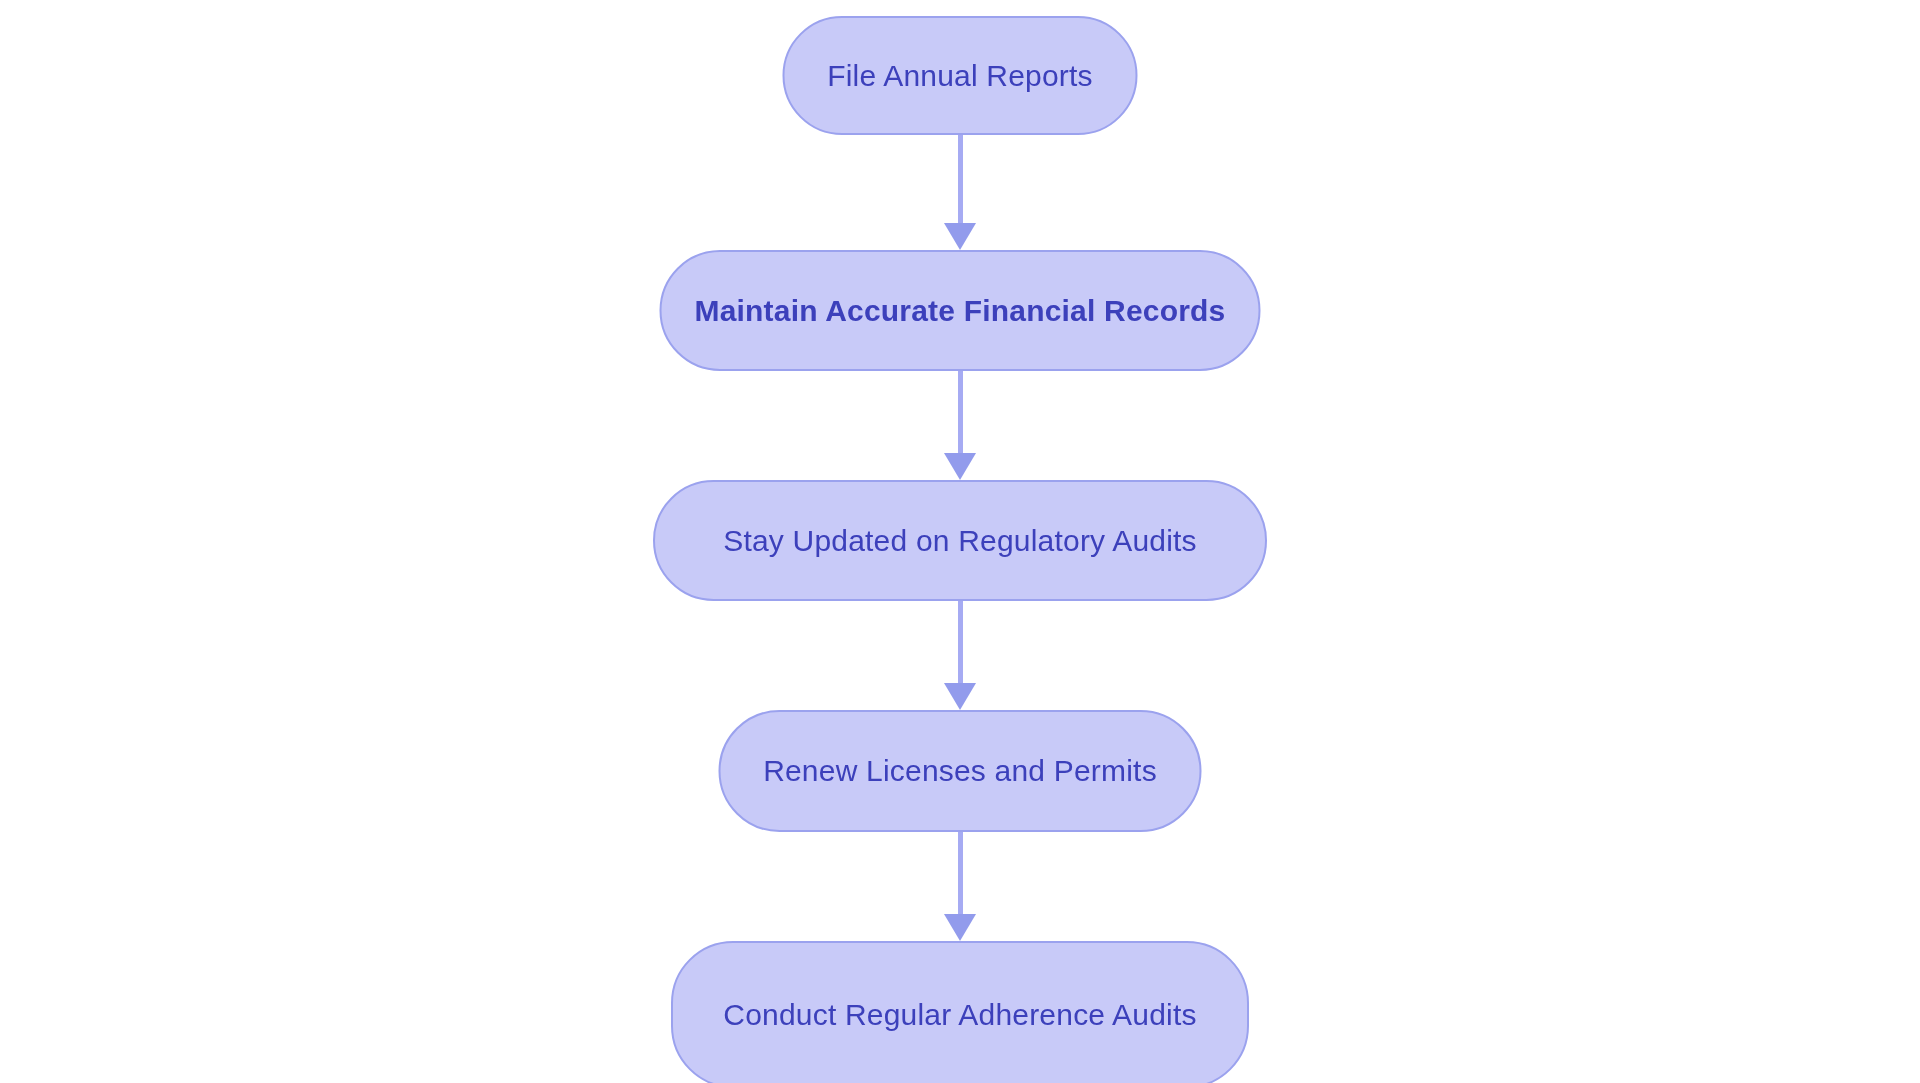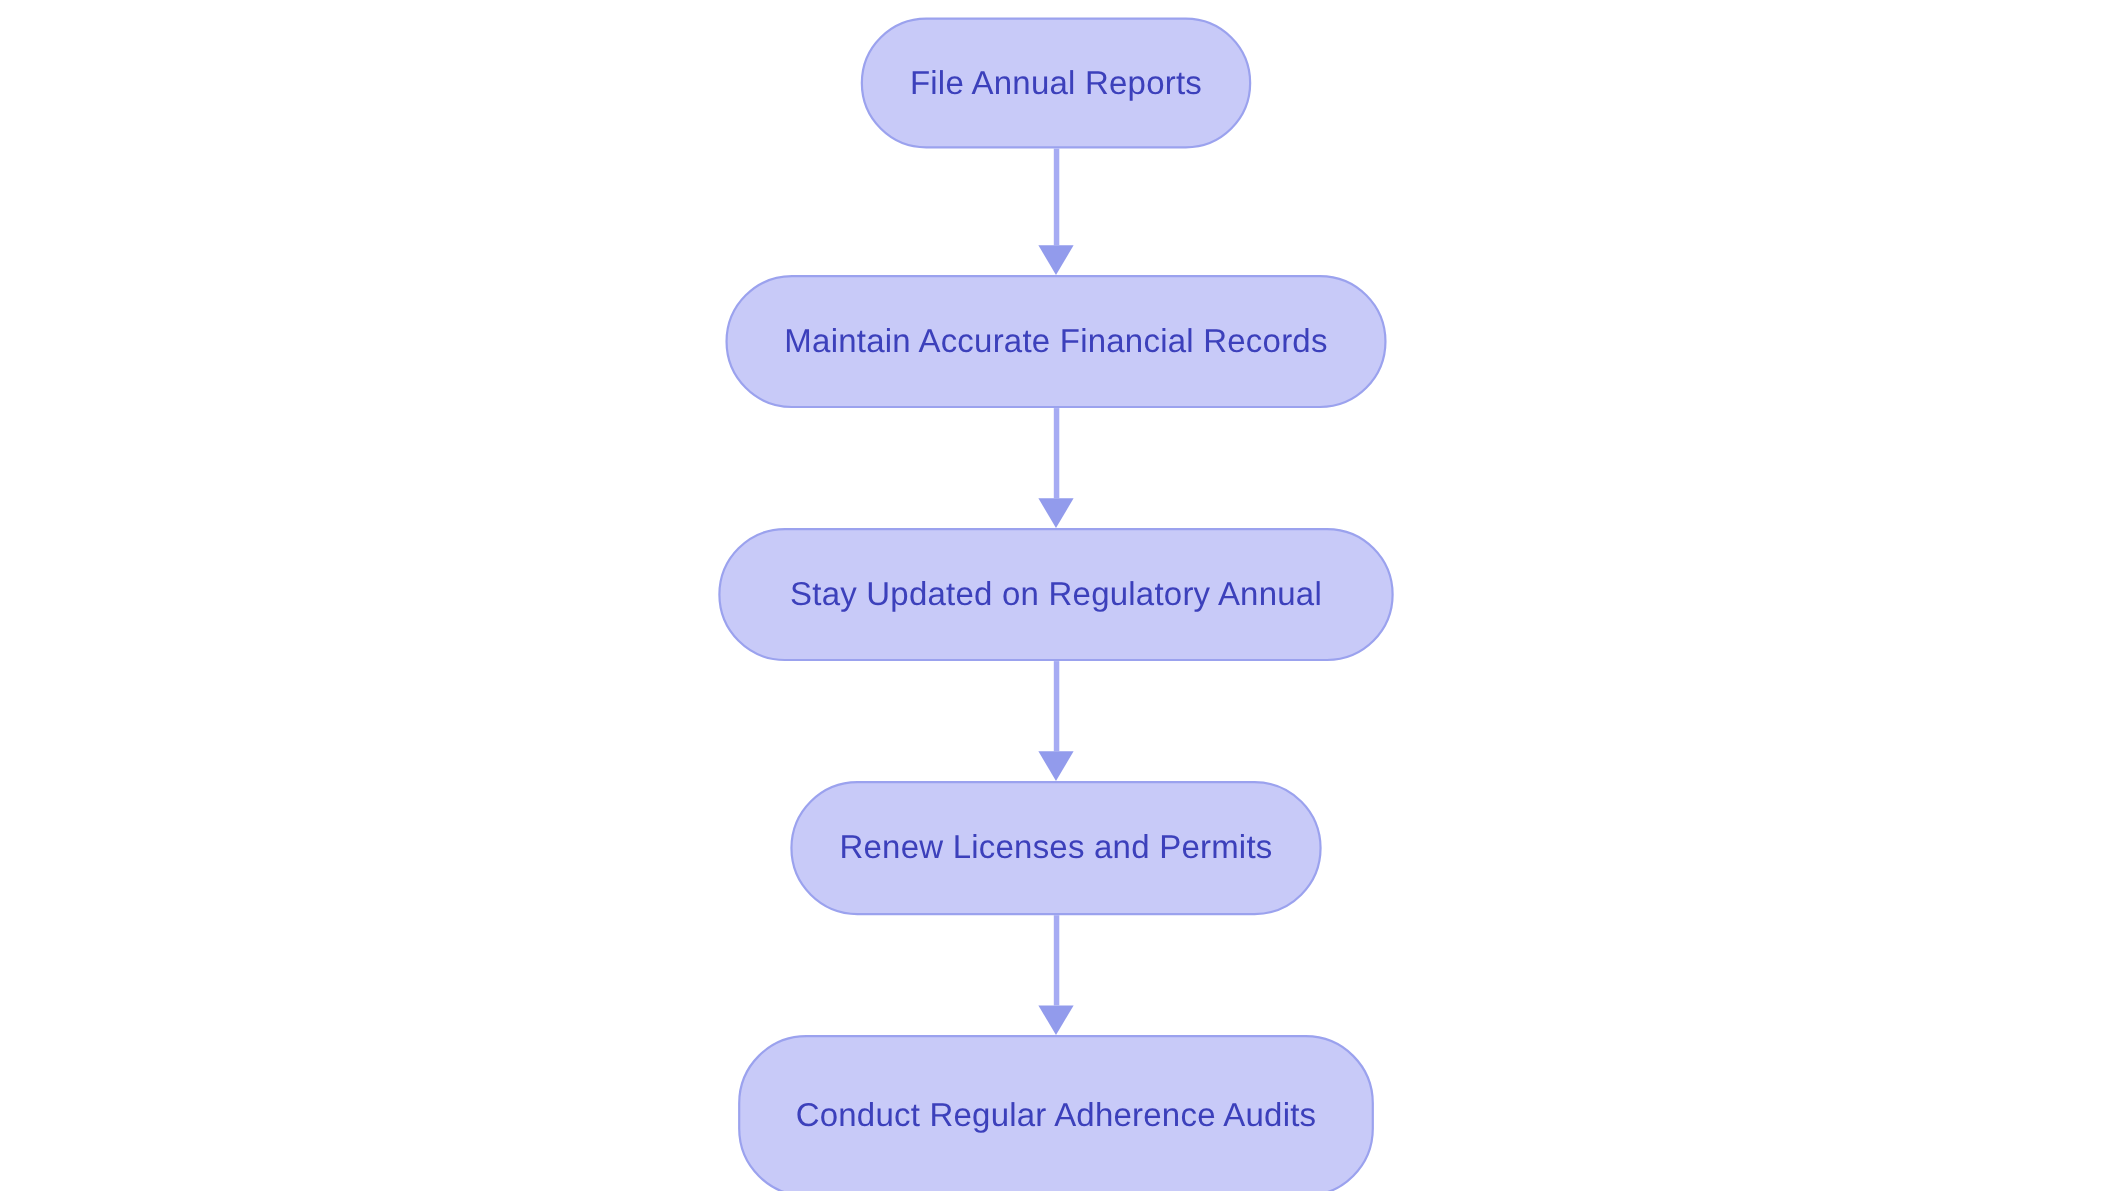--- a/index.html
+++ b/index.html
@@ -35,21 +35,21 @@
     align-items: center;
     justify-content: center;
     color: var(--node_text);
     font-size: 30px;
     font-weight: 400;
     letter-spacing: 0.2px;
     white-space: nowrap;
     text-align: center;
   }
   .n1 { top: 16px;  width: 355px; height: 119px; }
-  .n2 { top: 250px; width: 601px; height: 121px; }
+  .n2 { top: 250px; width: 601px; height: 121px; font-weight: bold; }
   .n3 { top: 480px; width: 614px; height: 121px; }
   .n4 { top: 710px; width: 483px; height: 122px; align-items: center; }
   .n5 { top: 941px; width: 578px; height: 147px; }
 
   .connector {
     position: absolute;
     left: 50%;
     transform: translateX(-50%);
     width: 32px;
     display: flex;
@@ -92,21 +92,21 @@
   <div class="flow-node n2">
     <span>Maintain Accurate Financial Records</span>
   </div>
 
   <div class="connector c2">
     <div class="line"></div>
     <div class="head"></div>
   </div>
 
   <div class="flow-node n3">
-    <span>Stay Updated on Regulatory Annual</span>
+    <span>Stay Updated on Regulatory Audits</span>
   </div>
 
   <div class="connector c3">
     <div class="line"></div>
     <div class="head"></div>
   </div>
 
   <div class="flow-node n4">
     <span>Renew Licenses and Permits</span>
   </div>

